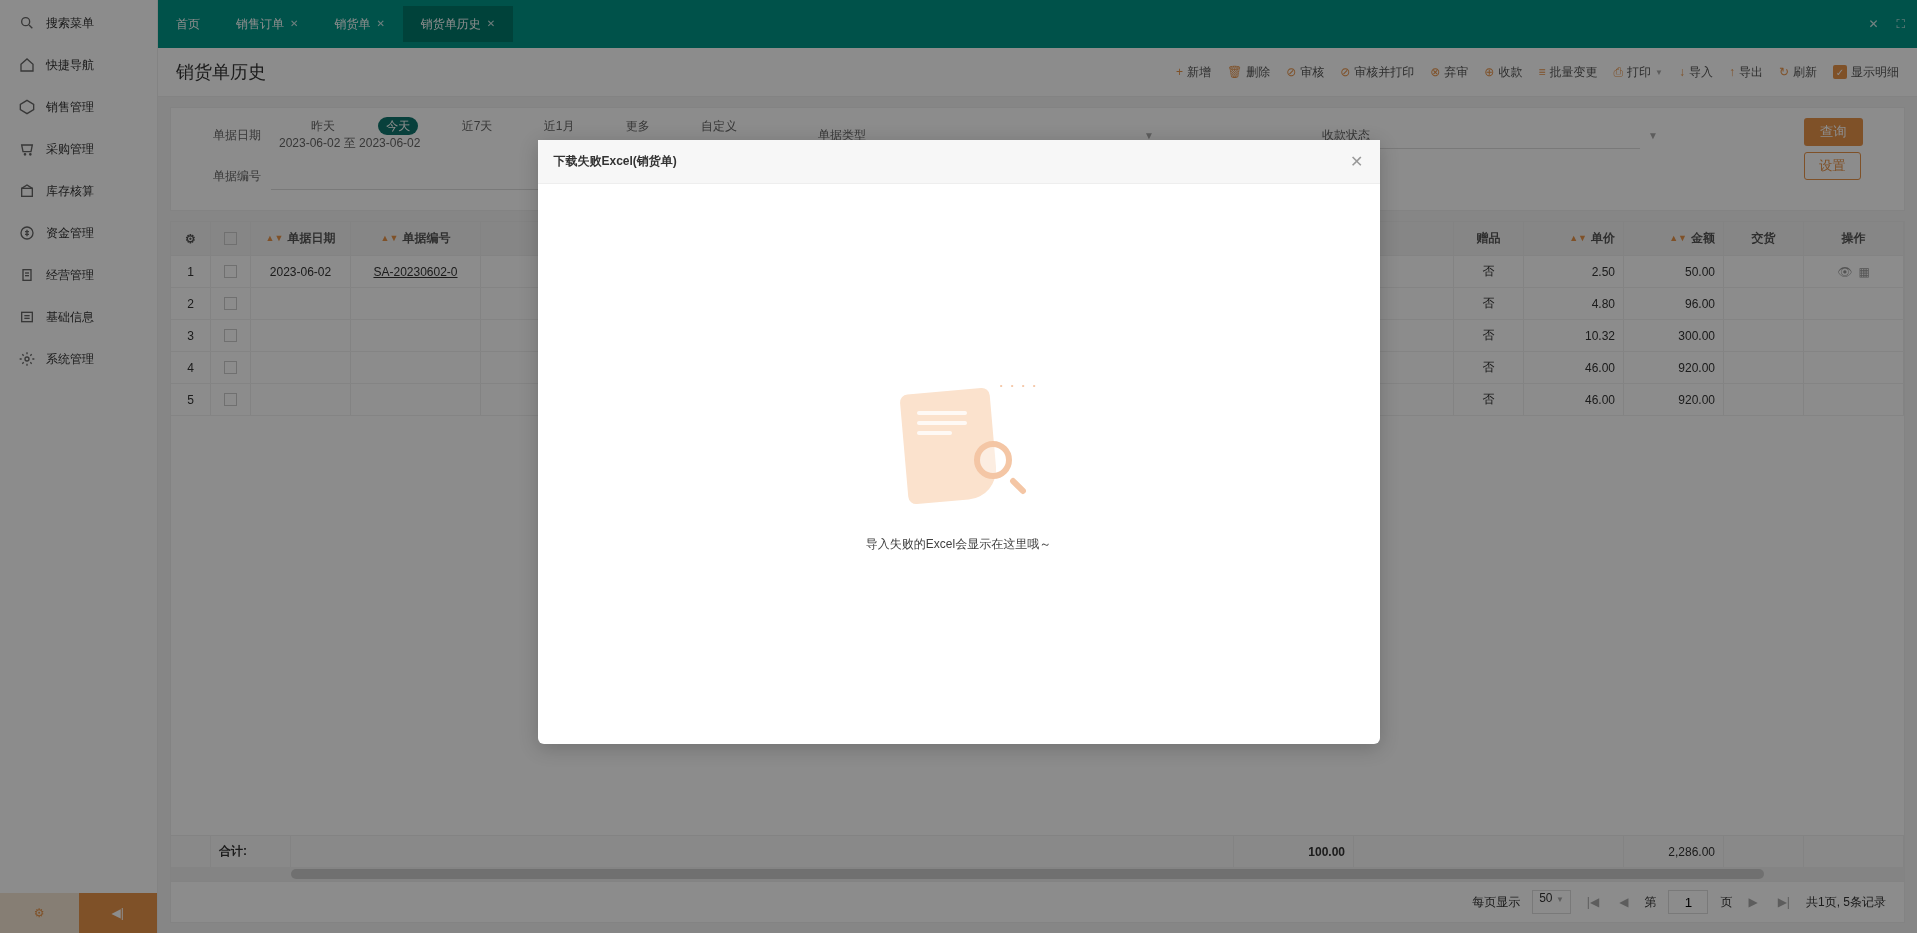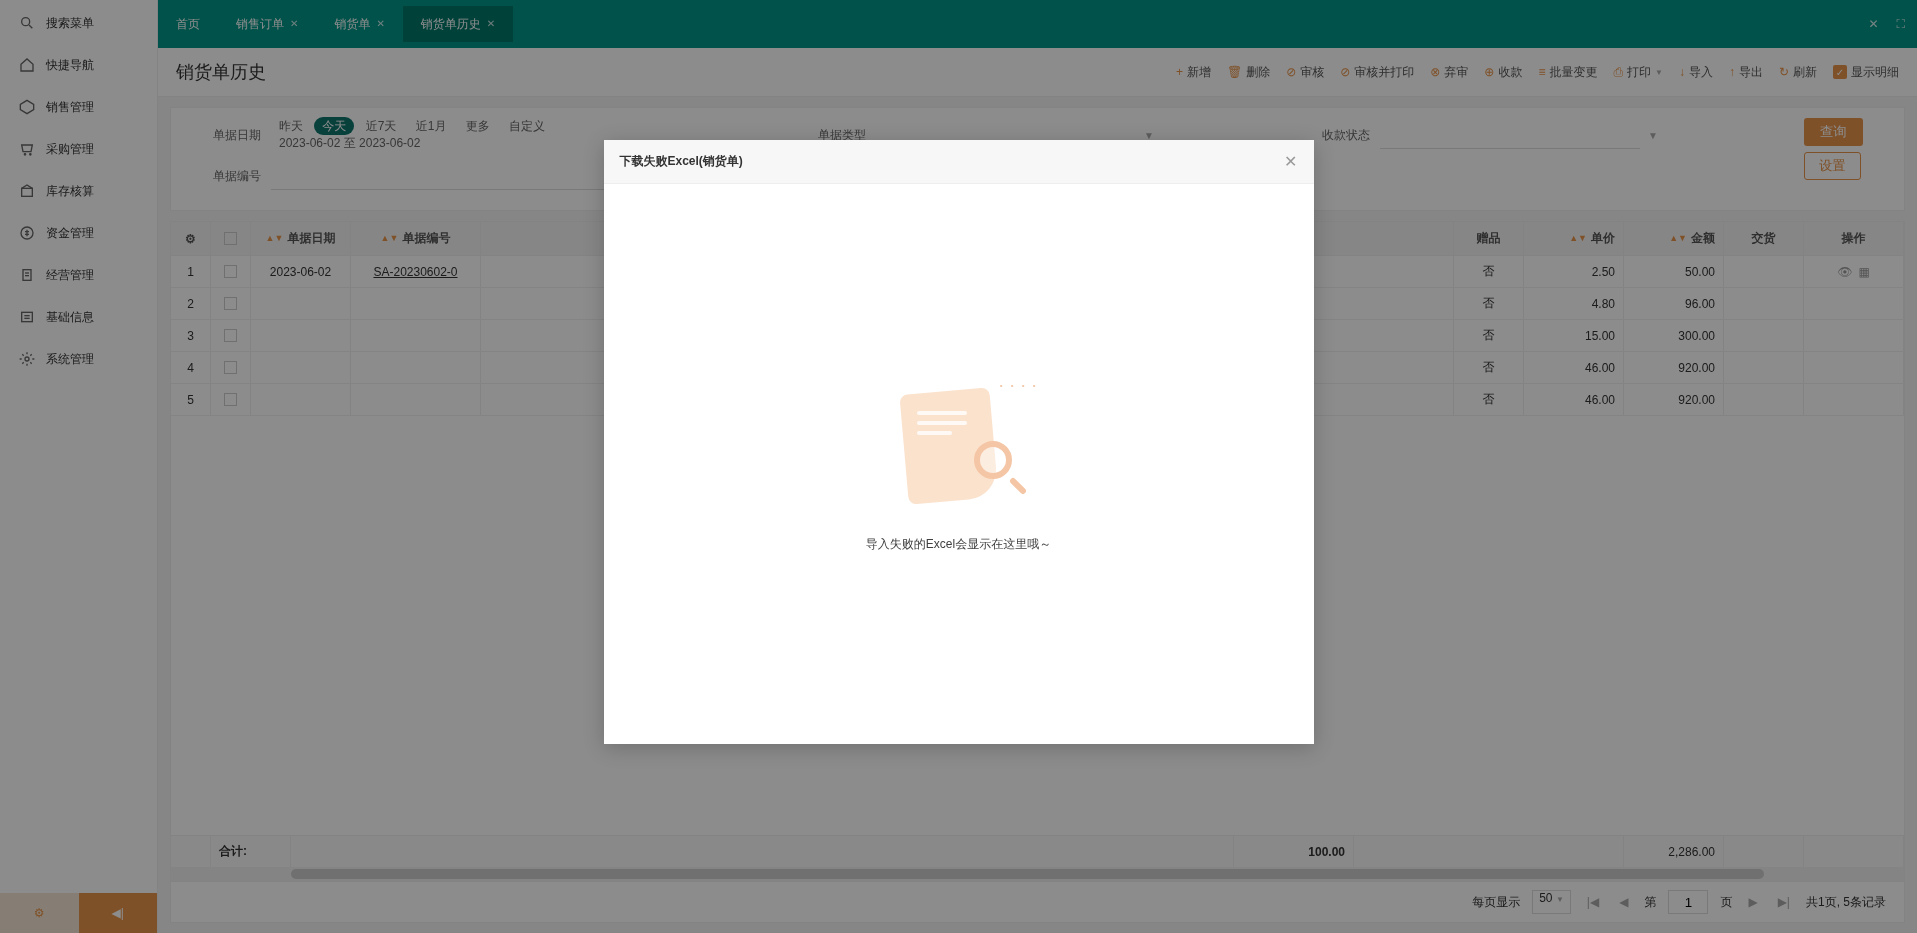--- a/index.html
+++ b/index.html
@@ -30,21 +30,21 @@
 .toolbar { display: flex; gap: 16px; align-items: center; }
 .toolbar-btn { display: flex; align-items: center; gap: 4px; cursor: pointer; color: #555; font-size: 12px; }
 .toolbar-btn .tb-icon { color: #e8944a; font-size: 12px; }
 .toolbar-check { width: 14px; height: 14px; background: #e8944a; display: inline-flex; align-items: center; justify-content: center; color: #fff; font-size: 10px; border-radius: 2px; }
 
 
 .filter-area { background: #fff; margin: 10px 12px 0; border: 1px solid #eee; padding: 10px 20px; }
 .filter-row { display: flex; align-items: center; margin-bottom: 10px; }
 .filter-label { width: 80px; text-align: right; color: #666; padding-right: 10px; }
 .filter-content { flex: 1; display: flex; align-items: center; gap: 8px; }
-.date-chip { padding: 2px 8px; color: #666; cursor: pointer; }
+.date-chip { padding: 2px 8px; color: #666; cursor: pointer; margin-left: 32px; }
 .date-chip.active { background: #0f766e; color: #fff; border-radius: 10px; }
 .date-range { color: #666; margin-left: 8px; }
 .filter-col { display: flex; align-items: center; flex: 1; }
 .filter-select { flex: 1; max-width: 260px; height: 28px; border: none; border-bottom: 1px solid #ddd; background: transparent; }
 .filter-dropdown-icon { color: #aaa; font-size: 10px; }
 .filter-actions { width: 80px; display: flex; flex-direction: column; gap: 6px; align-items: flex-start; }
 .btn-primary { background: #e8944a; color: #fff; border: none; padding: 5px 16px; border-radius: 3px; cursor: pointer; }
 .btn-outline { background: #fff; color: #e8944a; border: 1px solid #e8944a; padding: 4px 14px; border-radius: 3px; cursor: pointer; }
 .filter-top { display: flex; }
 .filter-main { flex: 1; }
@@ -75,21 +75,21 @@
 .table-footer-total { display: flex; height: 32px; align-items: center; background: #f9f9f9; border-top: 1px solid #eee; }
 .table-scroll { height: 14px; background: #f0f0f0; position: relative; }
 .table-scroll-thumb { position: absolute; left: 120px; width: 85%; height: 10px; top: 2px; background: #ccc; border-radius: 5px; }
 .pagination { display: flex; align-items: center; justify-content: flex-end; padding: 8px 18px; gap: 12px; background: #fff; border-top: 1px solid #eee; }
 .pg-input { width: 40px; height: 24px; border: 1px solid #ddd; text-align: center; }
 .pg-select { height: 24px; border: 1px solid #ddd; padding: 0 6px; }
 .pg-btn { color: #aaa; cursor: pointer; padding: 0 4px; }
 
 
 .overlay { position: absolute; inset: 0; background: rgba(0,0,0,0.45); display: flex; align-items: flex-start; justify-content: center; padding-top: 140px; z-index: 100; }
-.modal { width: 710px; background: #fff; border-radius: 0; box-shadow: 0 4px 20px rgba(0,0,0,0.2); }
+.modal { width: 842px; background: #fff; border-radius: 6px; box-shadow: 0 4px 20px rgba(0,0,0,0.2); }
 .modal-head { height: 44px; background: #f7f7f7; display: flex; align-items: center; justify-content: space-between; padding: 0 16px; border-bottom: 1px solid #eee; }
 .modal-title { font-weight: bold; color: #333; }
 .modal-close { cursor: pointer; color: #999; font-size: 16px; }
 .modal-body { height: 560px; display: flex; flex-direction: column; align-items: center; justify-content: center; gap: 20px; }
 .empty-illus { width: 140px; height: 140px; position: relative; }
 .empty-text { color: #404040; }
 
 
 .scroll-shape { position: absolute; width: 90px; height: 110px; background: #fbe2cd; border-radius: 8px 8px 30px 8px; left: 15px; top: 15px; transform: rotate(-5deg); }
 .scroll-lines { position: absolute; left: 28px; top: 35px; width: 50px; }
@@ -402,21 +402,21 @@
           </div>
           <div class="table-row">
             <div class="cell c-gear">3</div>
             <div class="cell c-chk">
               <span class="chk"></span>
             </div>
             <div class="cell c-date"></div>
             <div class="cell c-no"></div>
             <div class="cell c-wide"></div>
             <div class="cell c-gift">否</div>
-            <div class="cell c-price">15.00</div>
+            <div class="cell c-price">10.32</div>
             <div class="cell c-amount">300.00</div>
             <div class="cell c-deliver"></div>
             <div class="cell c-op"></div>
           </div>
           <div class="table-row">
             <div class="cell c-gear">4</div>
             <div class="cell c-chk">
               <span class="chk"></span>
             </div>
             <div class="cell c-date"></div>

